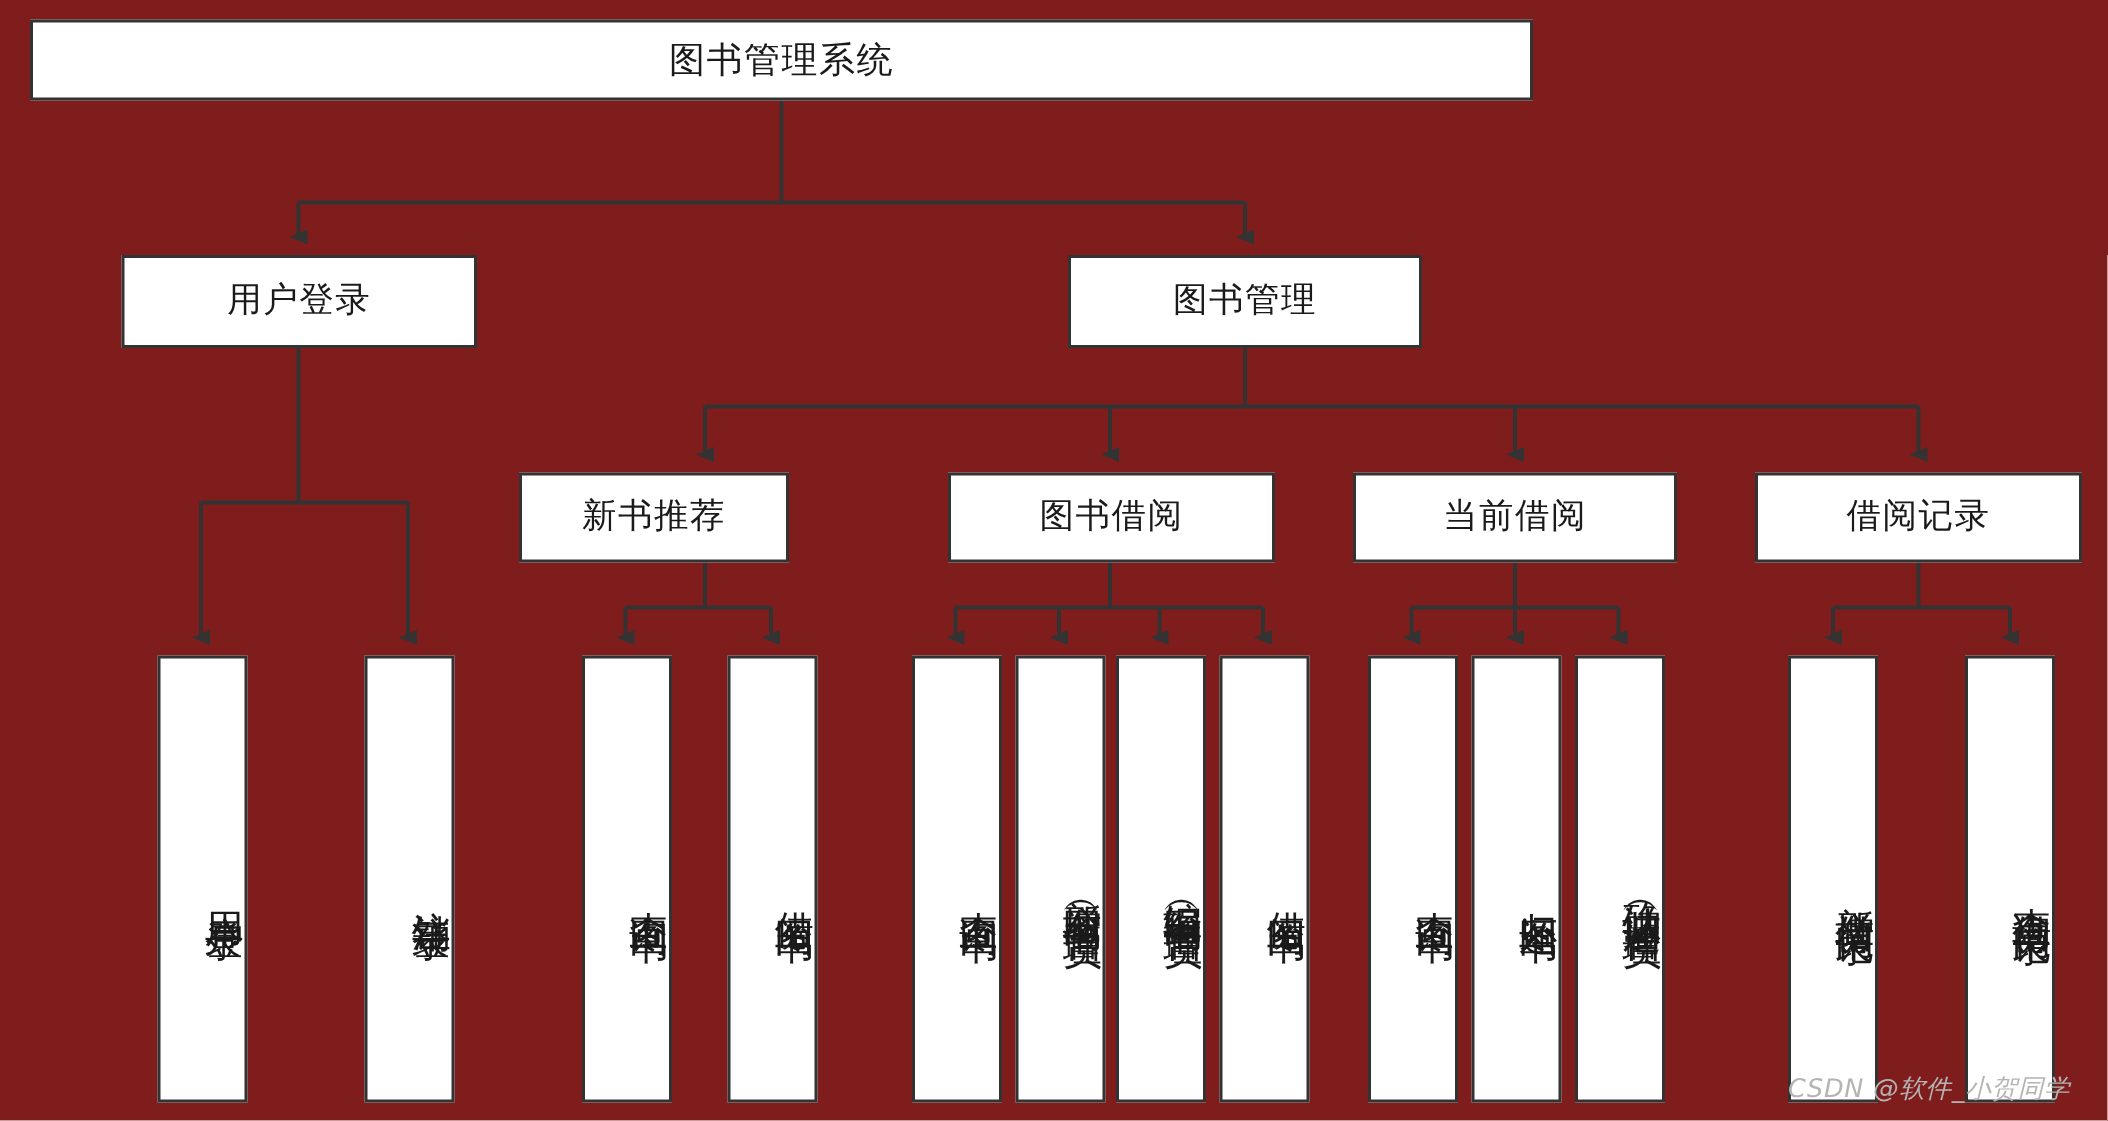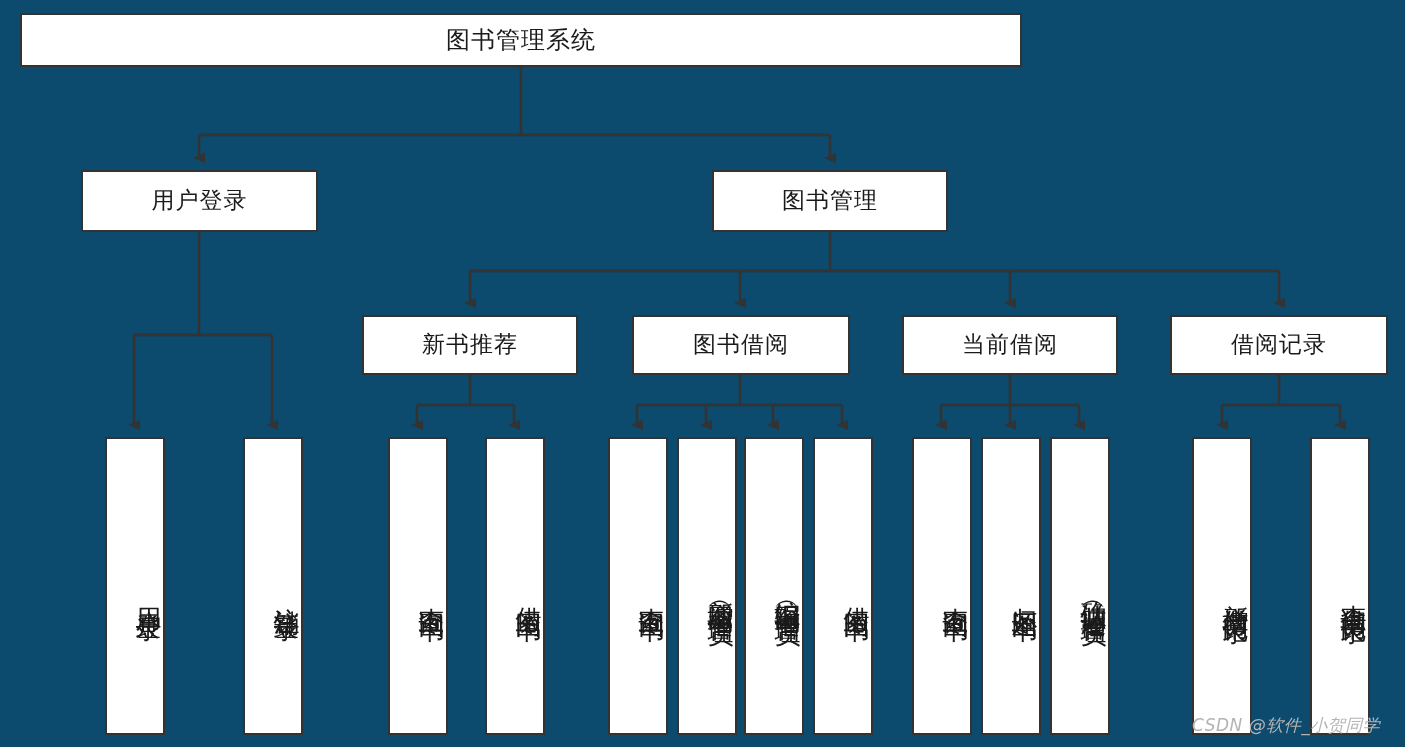--- a/index.html
+++ b/index.html
@@ -7,21 +7,21 @@
     padding: 0;
     background: #ffffff;
   }
   body {
     font-family: "DejaVu Sans", "Liberation Sans", sans-serif;
   }
   #canvas {
     position: relative;
     width: 1405px;
     height: 747px;
-    background: #0c4a6e;
+    background: #7f1d1d;
     overflow: hidden;
   }
   svg#wires {
     position: absolute;
     left: 0;
     top: 0;
     width: 1405px;
     height: 747px;
     pointer-events: none;
   }
@@ -129,21 +129,21 @@
     <span>图书管理系统</span>
   </div>
 
   <div class="node node-h" style="left:81px; top:170px; width:237px; height:62px;">
     <span>用户登录</span>
   </div>
   <div class="node node-h" style="left:712px; top:170px; width:236px; height:62px;text-align:center;">
     <span>图书管理</span>
   </div>
 
-  <div class="node node-h" style="left:362px; top:315px; width:216px; height:60px;">
+  <div class="node node-h" style="left:346px; top:315px; width:180px; height:60px;">
     <span>新书推荐</span>
   </div>
   <div class="node node-h" style="left:632px; top:315px; width:218px; height:60px;">
     <span>图书借阅</span>
   </div>
   <div class="node node-h" style="left:902px; top:315px; width:216px; height:60px;">
     <span>当前借阅</span>
   </div>
   <div class="node node-h" style="left:1170px; top:315px; width:218px; height:60px;text-align:right;">
     <span>借阅记录</span>

